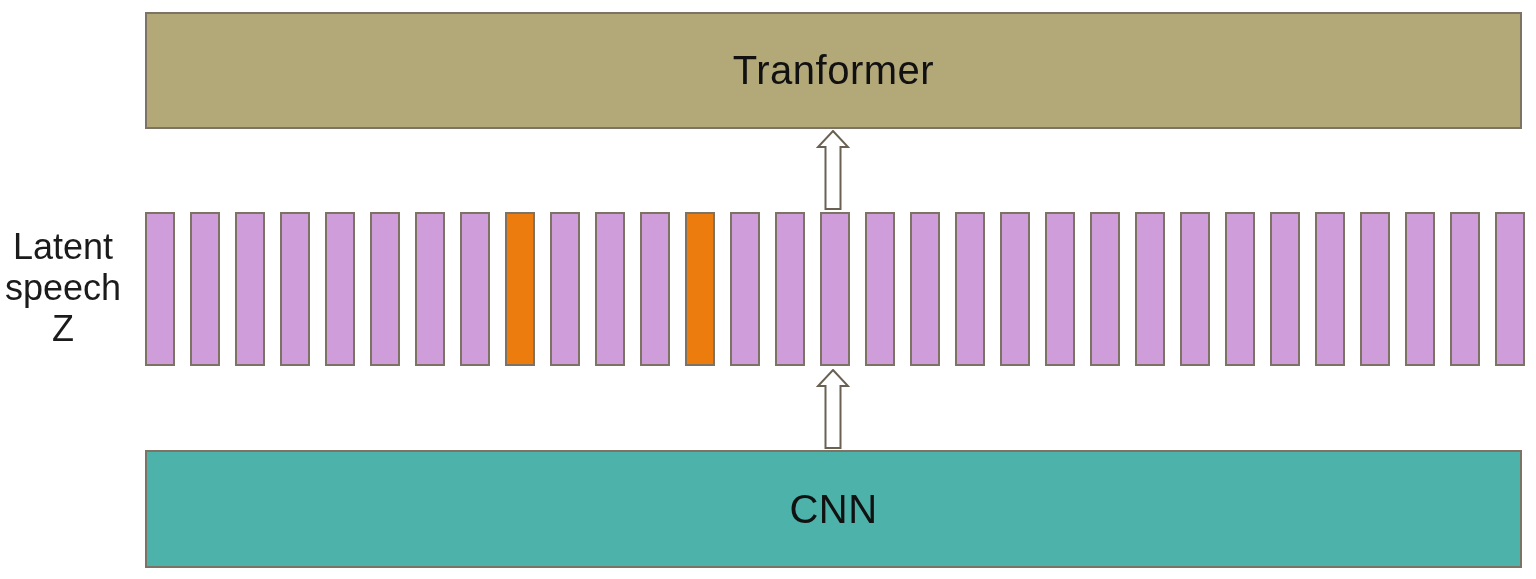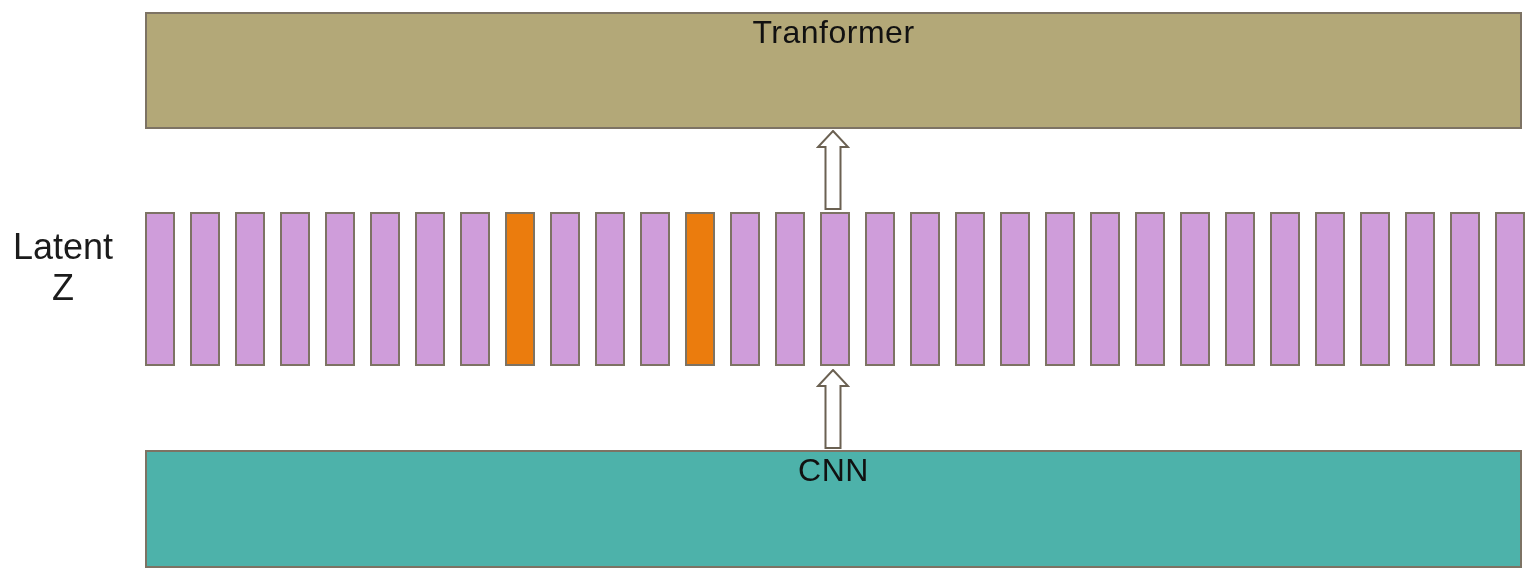--- a/index.html
+++ b/index.html
@@ -16,25 +16,25 @@
   }
   .stage {
     position: absolute;
     inset: 0;
   }
   .block {
     position: absolute;
     left: 145px;
     width: 1377px;
     display: flex;
-    align-items: flex-start;
+    align-items: center;
     justify-content: center;
     border: 2px solid var(--box-border);
     box-sizing: border-box;
-    font-size: 32px;
+    font-size: 40px;
     color: #111111;
     letter-spacing: 0.5px;
   }
   .transformer-box {
     top: 12px;
     height: 117px;
     background: var(--transformer-fill);
   }
   .cnn-box {
     top: 450px;
@@ -105,20 +105,21 @@
   </div>
 
   <div class="arrow arrow-latent-to-transformer">
     <svg viewBox="0 0 34 80" xmlns="http://www.w3.org/2000/svg">
       <polygon points="17,1 32,17 24.5,17 24.5,79 9.5,79 9.5,17 2,17"></polygon>
     </svg>
   </div>
 
   <div class="latent-label">
     <div>Latent</div>
+    <div>speech</div>
     <div>Z</div>
   </div>
 
   <div class="bars-row">
       <div class="bar"></div>
       <div class="bar"></div>
       <div class="bar"></div>
       <div class="bar"></div>
       <div class="bar"></div>
       <div class="bar"></div>

